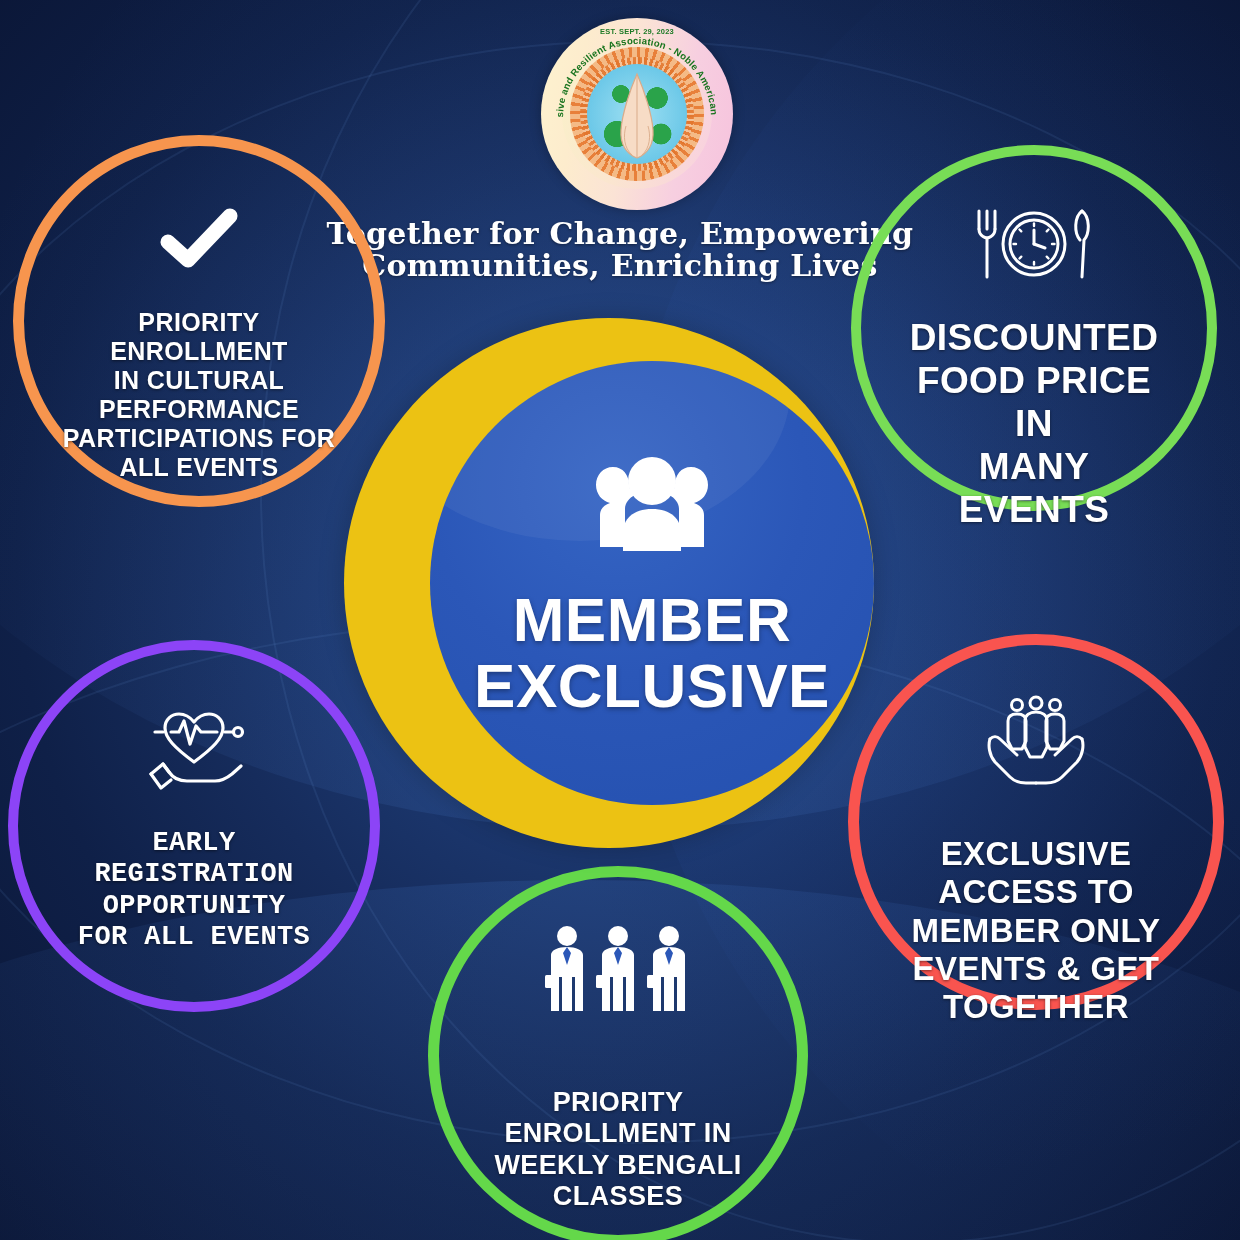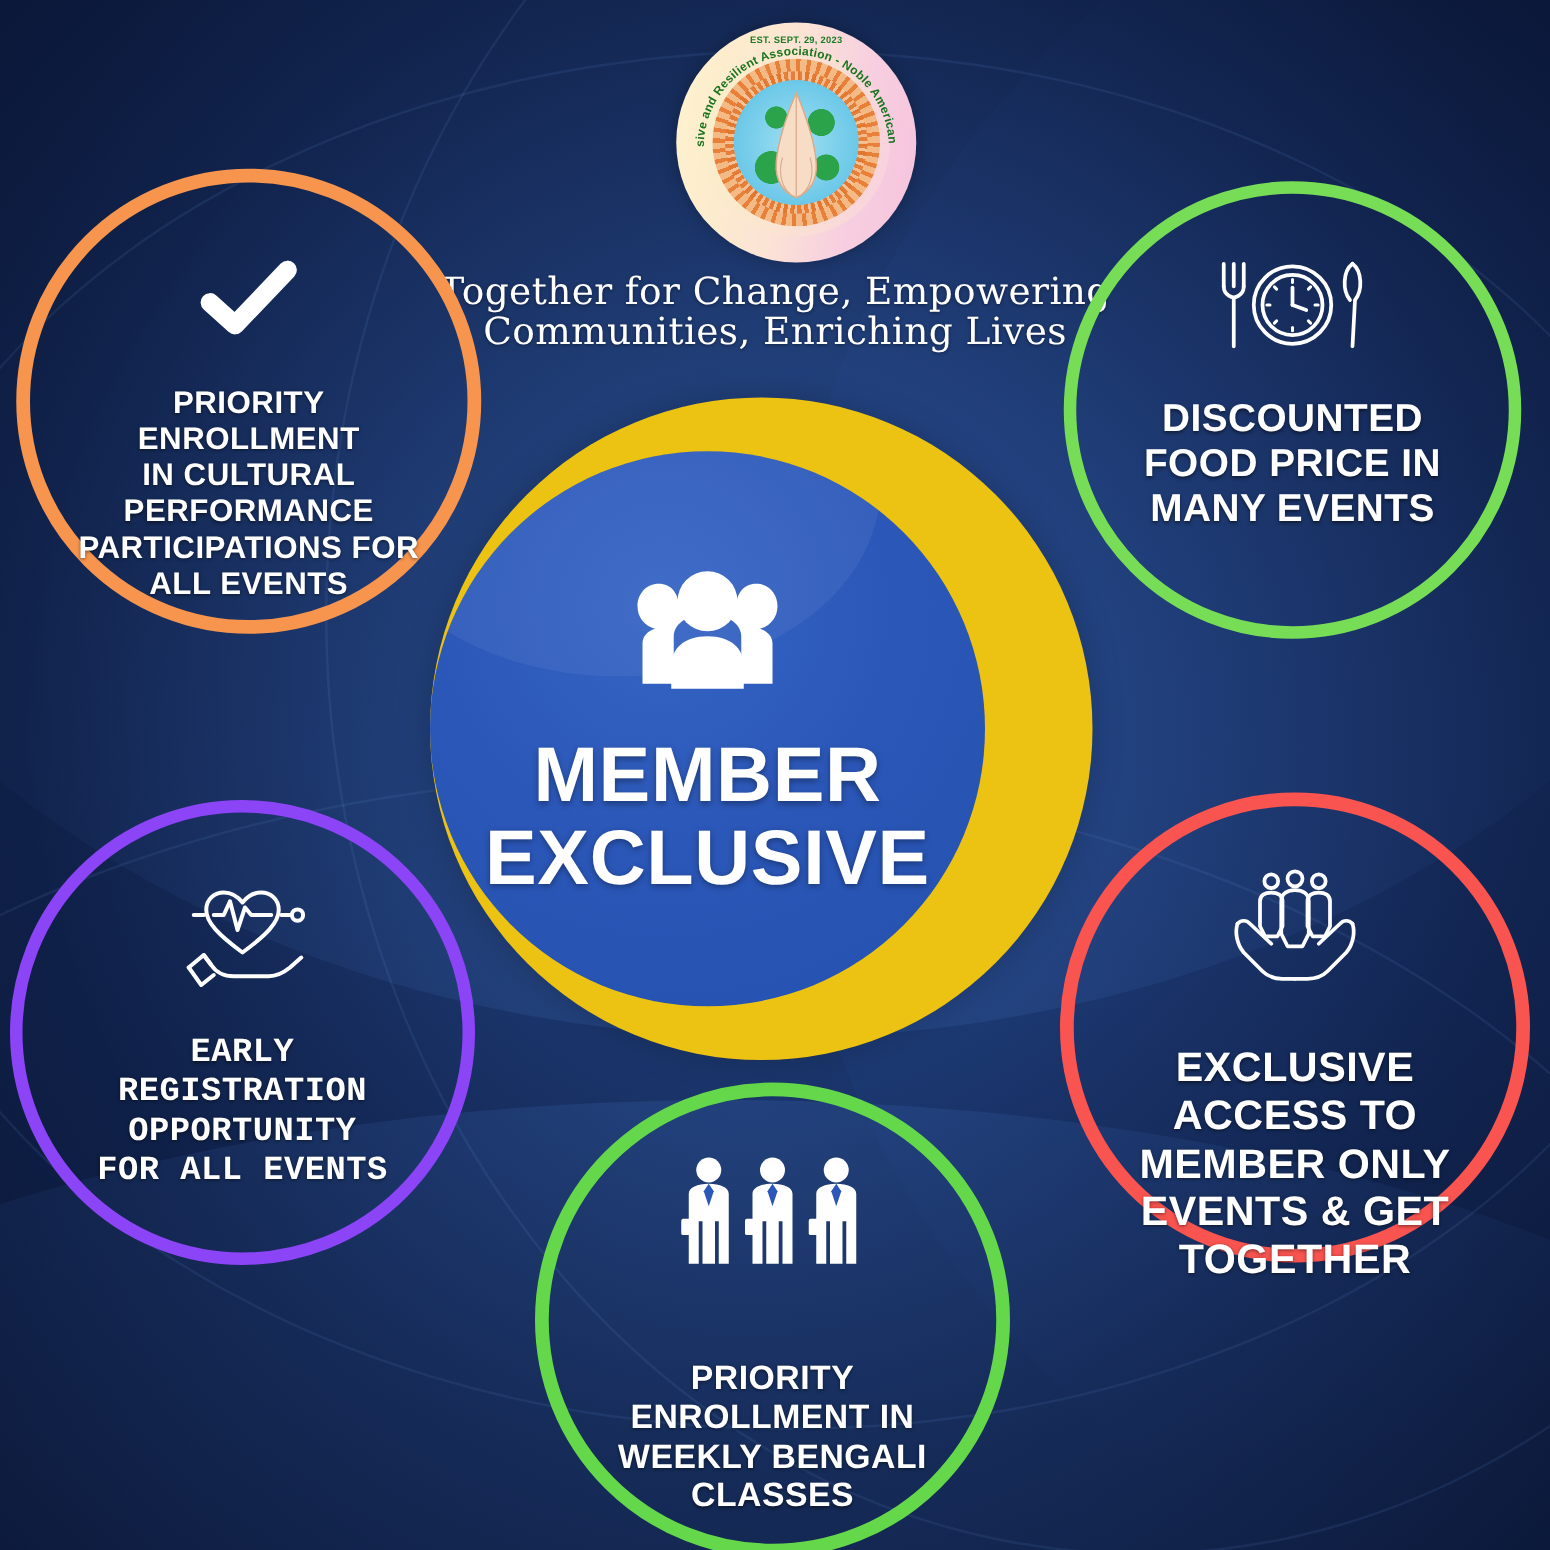--- a/index.html
+++ b/index.html
@@ -48,55 +48,55 @@
         z-index:1;}
   #logo .hands{position:absolute;left:50%;top:50px;transform:translateX(-50%);z-index:2;}
   #logo .est{position:absolute;left:0;right:0;top:9px;text-align:center;
         font-family:"Liberation Sans", sans-serif;font-weight:bold;font-size:7.5px;
         letter-spacing:.2px;color:#1d7a26;z-index:3;}
   #logo svg.curvetext{position:absolute;left:0;top:0;width:192px;height:192px;z-index:3;}
   #logo svg.curvetext text{font-family:"Liberation Sans", sans-serif;font-size:9.6px;font-weight:bold;fill:#19741f;letter-spacing:.2px;}
 
   
   #tagline{position:absolute;left:0;right:0;top:218px;text-align:center;color:#ffffff;
-           font-family:"DejaVu Serif", serif;font-weight:normal;font-size:30px;line-height:1.08;
+           font-family:"DejaVu Serif", serif;font-weight:bold;font-size:30px;line-height:1.08;
            letter-spacing:.3px;text-shadow:0 1px 3px rgba(0,0,0,.45);}
   #tagline span{display:block;}
 
   
   .bubble{position:absolute;border-radius:50%;box-sizing:border-box;
           display:flex;flex-direction:column;align-items:center;justify-content:flex-start;
           text-align:center;gap:12px;}
   .bubble .ico{display:flex;align-items:center;justify-content:center;}
   .bubble .cap{color:#fff;font-weight:bold;line-height:1.16;letter-spacing:.4px;
                text-shadow:0 1px 3px rgba(0,0,0,.5);white-space:pre-line;}
 
   #b-topleft{left:13px;top:135px;width:372px;height:372px;border:11px solid #f7954e;
              padding-top:62px;}
   #b-topleft .cap{font-size:25px;padding:0 26px;margin-top:26px;}
 
   #b-topright{left:851px;top:145px;width:366px;height:366px;border:10px solid #78dd56;
               padding-top:52px;}
-  #b-topright .cap{font-size:31px;padding:0 40px;margin-top:24px;}
+  #b-topright .cap{font-size:37px;padding:0 40px;margin-top:24px;}
 
   #b-left{left:8px;top:640px;width:372px;height:372px;border:10px solid #8c44f7;
           padding-top:52px;}
   #b-left .cap{font-size:27px;padding:0 26px;margin-top:20px;font-family:Liberation Mono, monospace;}
 
   #b-right{left:848px;top:634px;width:376px;height:376px;border:11px solid #f9544f;
            padding-top:50px;}
   #b-right .cap{font-size:33px;padding:0 44px;margin-top:36px;}
 
   #b-bottom{left:428px;top:866px;width:380px;height:380px;border:11px solid #64d84a;
             padding-top:48px;}
   #b-bottom .cap{font-size:27px;padding:0 44px;margin-top:58px;}
 
   
   #center{position:absolute;left:344px;top:318px;width:530px;height:530px;border-radius:50%;
-          background:#ecc213;display:flex;align-items:center;justify-content:flex-start;
+          background:#ecc213;display:flex;align-items:center;justify-content:flex-end;
           box-shadow:0 0 26px rgba(0,0,0,.22);}
   #center .inner{width:444px;height:444px;border-radius:50%;
           background:radial-gradient(circle at 42% 28%, #3565c4 0%, #2b57b8 46%, #2450ae 100%);
           display:flex;flex-direction:column;align-items:center;justify-content:center;
           position:relative;overflow:hidden;}
   #center .inner:before{content:"";position:absolute;left:-60px;top:-120px;width:420px;height:300px;
           border-radius:50%;background:rgba(255,255,255,.055);}
   #center .ctitle{color:#fff;font-weight:bold;font-size:62px;line-height:1.06;text-align:center;
           letter-spacing:.5px;margin-top:14px;text-shadow:0 2px 5px rgba(0,0,0,.35);}
   #center .ctitle span{display:block;}

